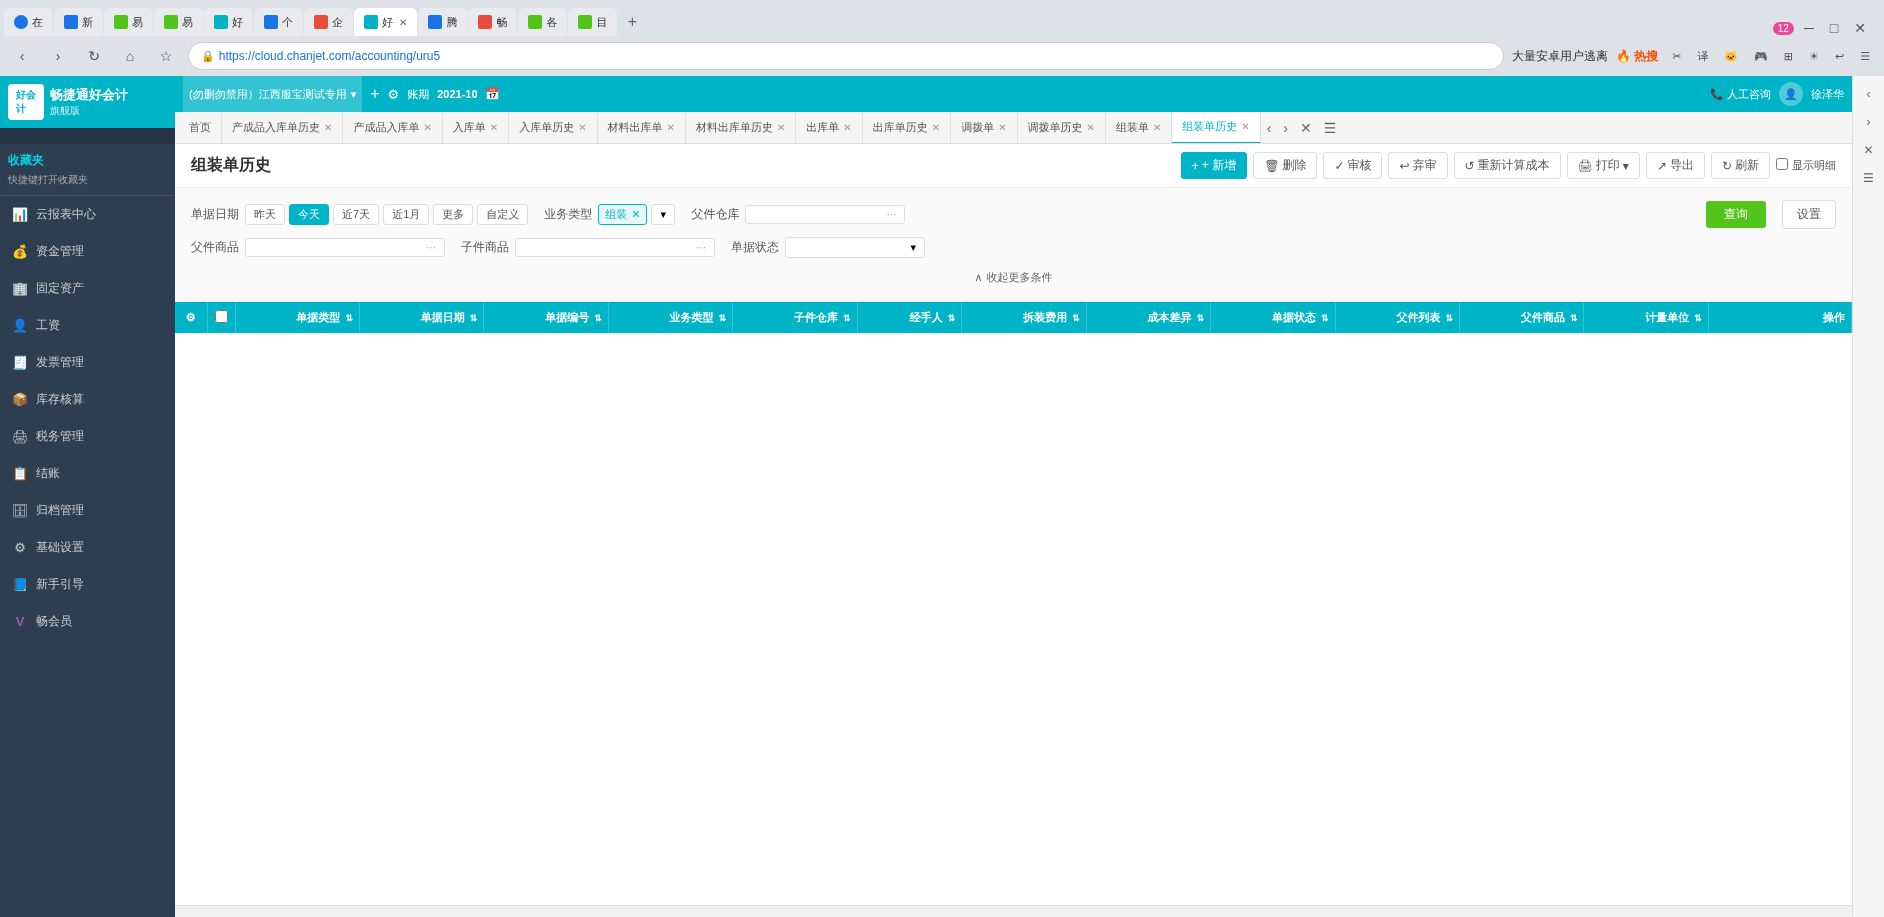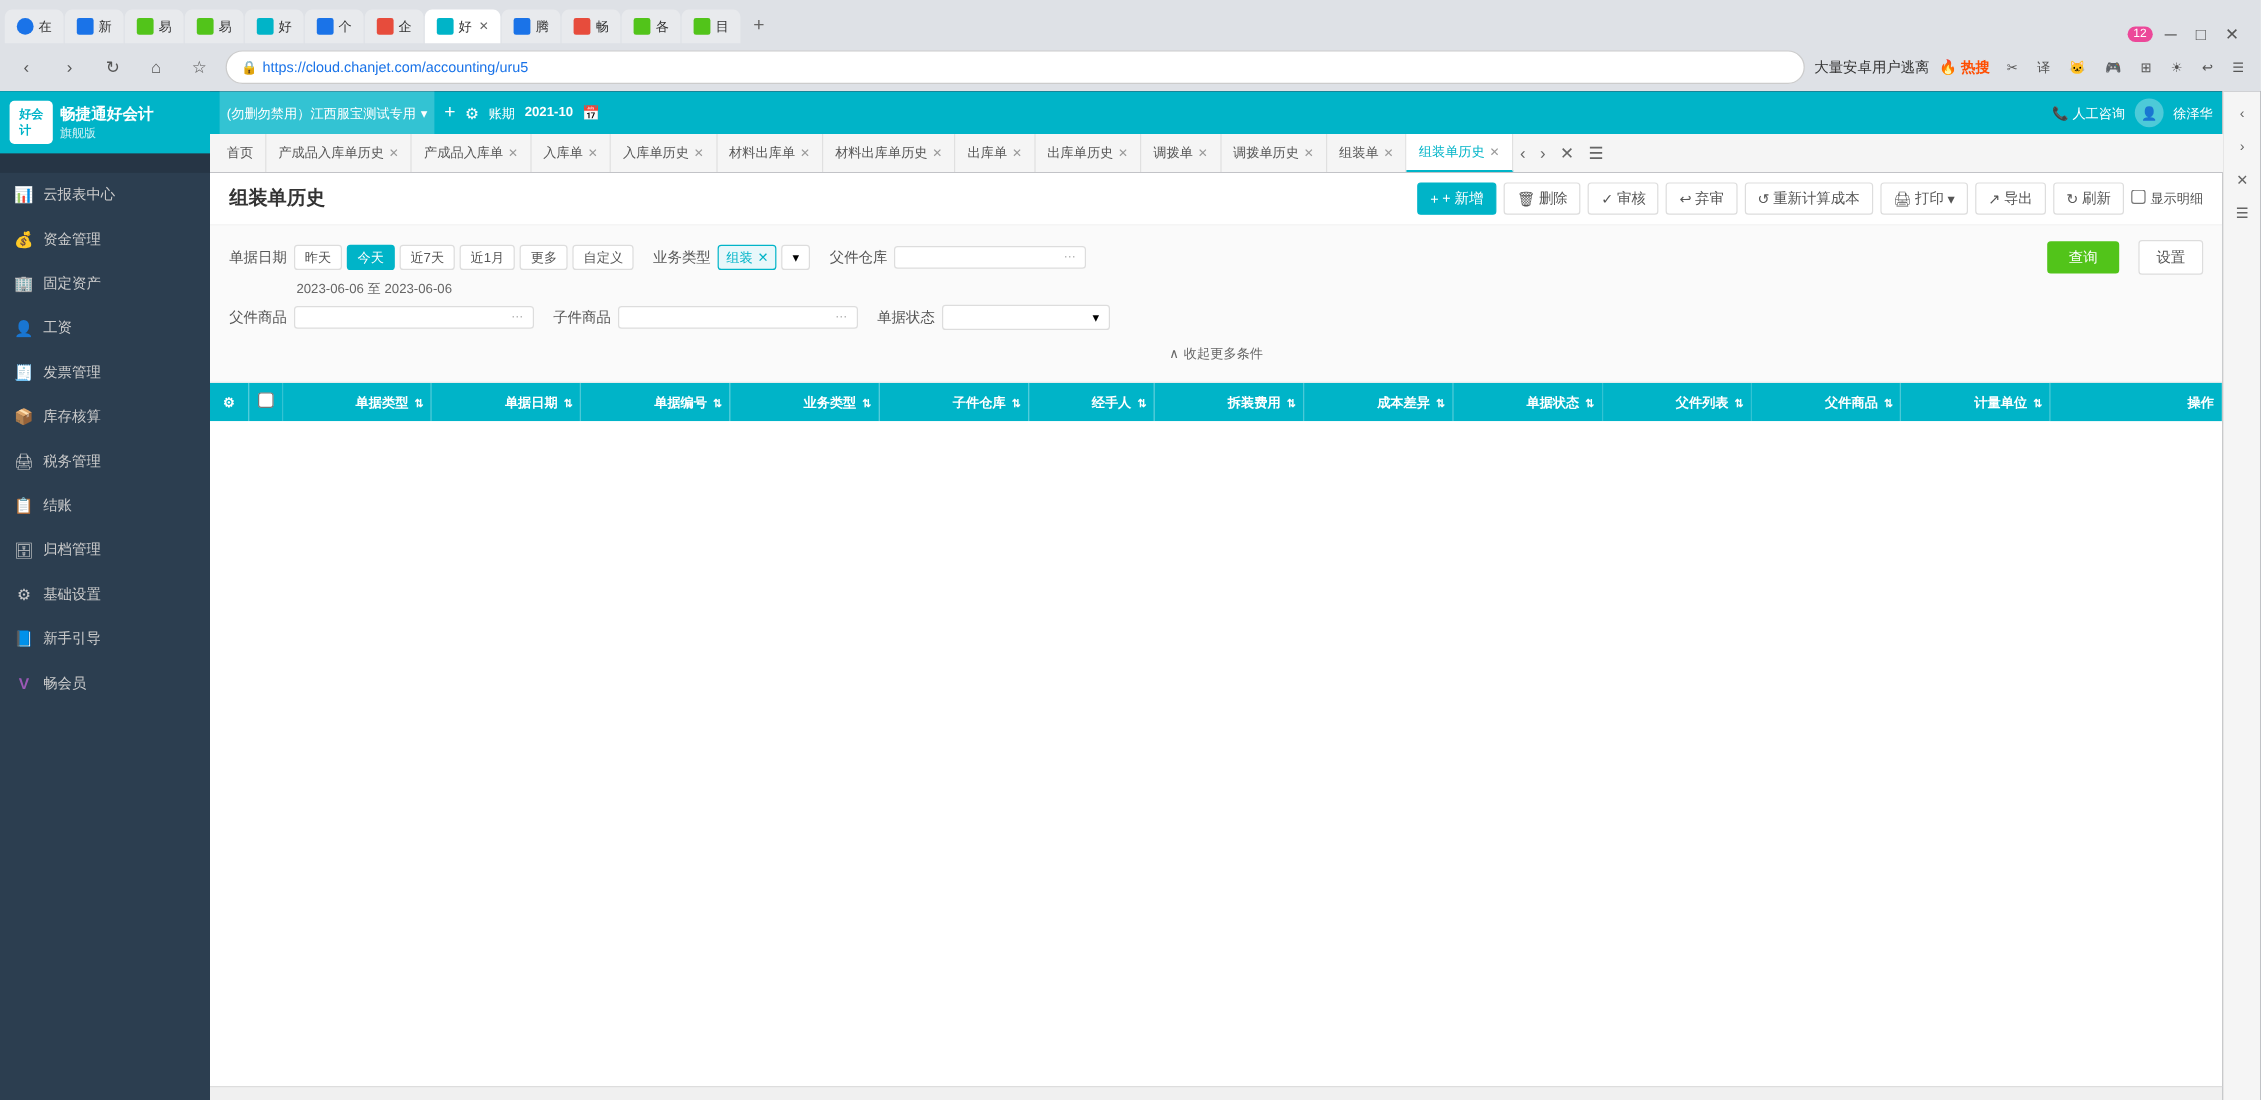--- a/index.html
+++ b/index.html
@@ -198,20 +198,24 @@
       <div class="sidebar-logo">
         <span>好会<br>计</span>
       </div>
       <div>
         <div class="sidebar-title">畅捷通好会计</div>
         <div class="sidebar-subtitle">旗舰版</div>
       </div>
     </div>
     <div class="sidebar-company">
       
+    </div>
+    <div class="sidebar-favorites">
+      <div class="favorites-title">收藏夹</div>
+      <div class="favorites-hint">快捷键打开收藏夹</div>
     </div>
     <div class="sidebar-nav">
       <div class="nav-item">
         <span class="nav-icon">📊</span>
         <span>云报表中心</span>
       </div>
       <div class="nav-item">
         <span class="nav-icon">💰</span>
         <span>资金管理</span>
       </div>
@@ -417,23 +421,20 @@
             <span class="filter-label">父件仓库</span>
             <div class="filter-dropdown" style="min-width:160px;">
               <span style="flex:1;"></span>
               <span style="color:#aaa;font-size:10px;cursor:pointer;">···</span>
             </div>
           </div>
           <div style="background:#52c41a;color:#fff;padding:5px 18px;border-radius:3px;cursor:pointer;font-size:12px;margin-left:auto;">查询</div>
           <div style="background:#fff;color:#555;padding:5px 14px;border-radius:3px;cursor:pointer;font-size:12px;border:1px solid #ddd;">设置</div>
         </div>
 
-        <div style="margin-left:56px;margin-top:-4px;margin-bottom:6px;">
-          <span class="date-range">2023-06-06 至 2023-06-06</span>
-        </div>
 
         <div class="filter-row">
 
           <div class="filter-item">
             <span class="filter-label">父件商品</span>
             <div class="filter-dropdown" style="min-width:200px;">
               <span style="flex:1;"></span>
               <span style="color:#aaa;font-size:10px;cursor:pointer;">···</span>
             </div>
           </div>

